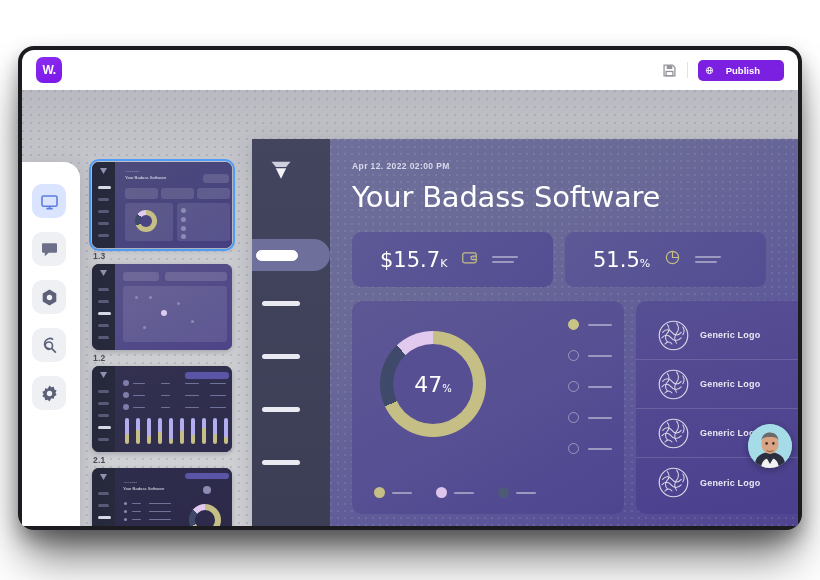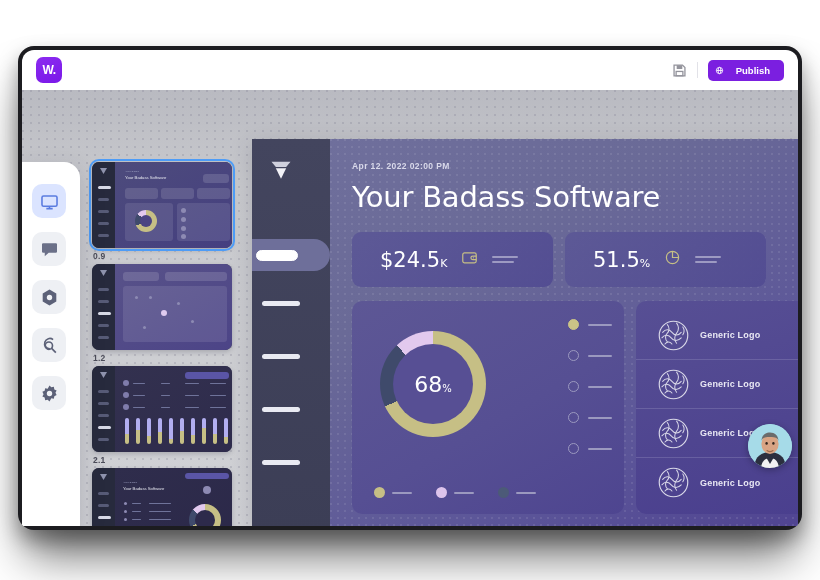--- a/index.html
+++ b/index.html
@@ -45,21 +45,21 @@
     display: flex; align-items: center; gap: 10px;
   }
   .tb-icon { width: 15px; height: 15px; opacity: .65; cursor: pointer; }
   .tb-sep { width: 1px; height: 16px; background: #e2e2e8; }
   #publish-btn {
     display: flex; align-items: center; gap: 12px;
     background: #7b1fe0;
     color: #fff;
     font-size: 9.5px; font-weight: bold;
     border: none; border-radius: 5px;
-    padding: 5px 14px 5px 7px;
+    padding: 5px 24px 5px 7px;
     cursor: pointer;
     font-family: "Liberation Sans", sans-serif;
   }
   #publish-btn svg { width: 9px; height: 9px; }
 
   
   #workspace {
     position: absolute;
     left: 4px; top: 44px;
     width: 776px; height: 436px;
@@ -342,21 +342,21 @@
             <div class="t-pill" style="left:10px;top:41px;width:48px;height:38px;background:rgba(255,255,255,.1)"></div>
             <div class="t-donut" style="left:20px;top:48px;width:22px;height:22px;background:conic-gradient(#c6bf85 0 68%,#3f4a6b 68% 86%,#e2c9ee 86% 100%)"></div>
             <div class="t-donut" style="left:25px;top:53px;width:12px;height:12px;background:#4a4482"></div>
             <div class="t-pill" style="left:62px;top:41px;width:53px;height:38px;background:rgba(255,255,255,.1)"></div>
             <div class="t-dot" style="left:66px;top:46px;width:5px;height:5px;background:#8d8ab3"></div>
             <div class="t-dot" style="left:66px;top:55px;width:5px;height:5px;background:#8d8ab3"></div>
             <div class="t-dot" style="left:66px;top:64px;width:5px;height:5px;background:#8d8ab3"></div>
             <div class="t-dot" style="left:66px;top:72px;width:5px;height:5px;background:#8d8ab3"></div>
           </div>
         </div>
-        <div class="thumb-label">0.9</div>
+        <div class="thumb-label">1.3</div>
       </div>
 
       <div class="thumb-wrap">
         <div class="thumb">
           <div class="t-side">
             <div class="t-logo"></div>
             <div class="t-bar" style="top:24px"></div>
             <div class="t-bar" style="top:36px"></div>
             <div class="t-bar on" style="top:48px"></div>
             <div class="t-bar" style="top:60px"></div>
@@ -507,21 +507,21 @@
         <div class="nav-item" style="top:321px"></div>
       </div>
 
       <div id="canvas-body">
         <div id="canvas-date">Apr 12. 2022 02:00 PM</div>
         <div id="canvas-title">Your Badass Software</div>
 
         <div id="stat-row">
           <div class="stat-card">
             <div class="stat-val">
-              <span>$24.5</span><span class="unit">K</span>
+              <span>$15.7</span><span class="unit">K</span>
             </div>
             <span class="stat-icon">
               <svg viewBox="0 0 24 24" fill="none" stroke="#c6bf85" stroke-width="1.7">
                 <rect x="2.5" y="5.5" width="19" height="14" rx="2.5"></rect>
                 <path d="M21.5 10h-5a2.5 2.5 0 000 5h5"></path>
                 <circle cx="17.6" cy="12.5" r="1" fill="#c6bf85" stroke="none"></circle>
               </svg>
             </span>
             <span class="stat-lines">
                 <i></i>
@@ -545,21 +545,21 @@
               </span>
           </div>
         </div>
 
         <div id="lower-row">
 
           <div id="donut-panel">
             <div id="donut" style="background: conic-gradient(rgb(198, 191, 133) 0%, rgb(198, 191, 133) 68%, rgb(63, 74, 107) 68%, rgb(63, 74, 107) 88%, rgb(226, 201, 238) 88%, rgb(226, 201, 238) 100%);">
               <div class="hole">
                 <div id="donut-value">
-                  <span>68</span><span class="pc">%</span>
+                  <span>47</span><span class="pc">%</span>
                 </div>
               </div>
             </div>
 
             <div class="legend-col">
               <div class="legend-row">
                 <span class="legend-dot filled"></span>
                 <span class="legend-line"></span>
               </div>
               <div class="legend-row">

